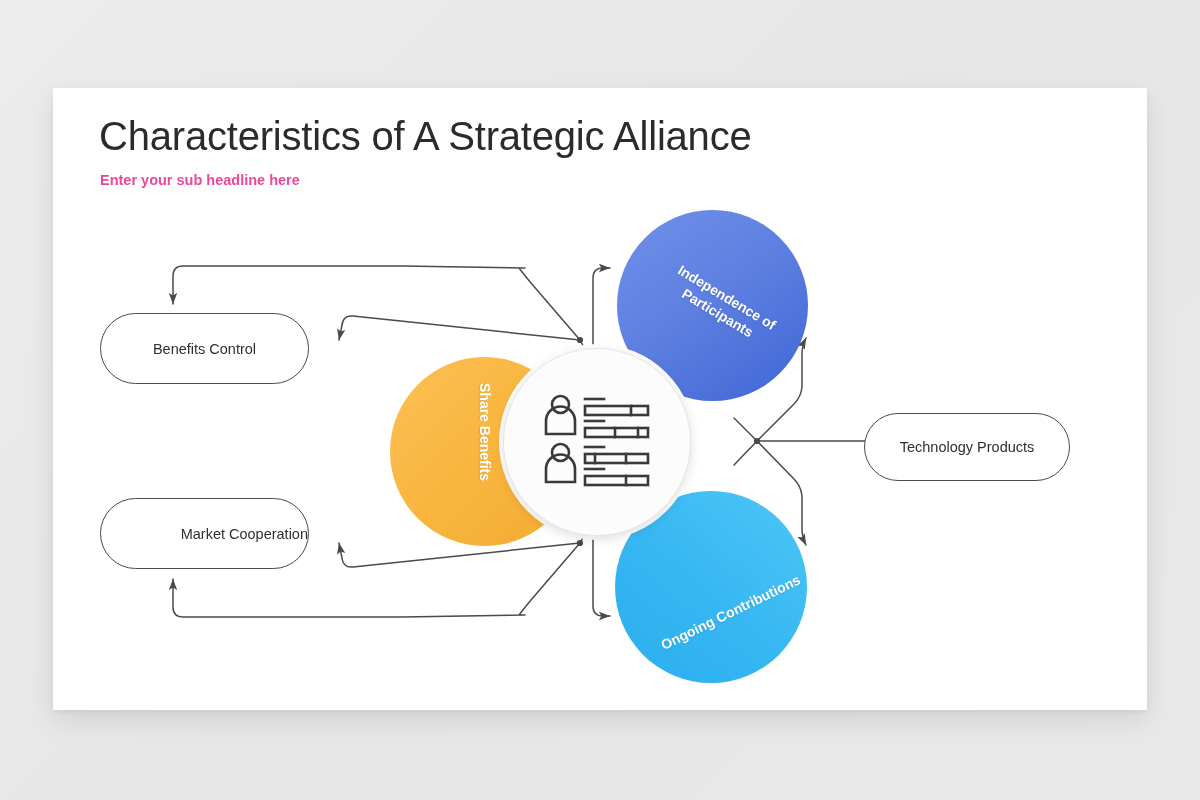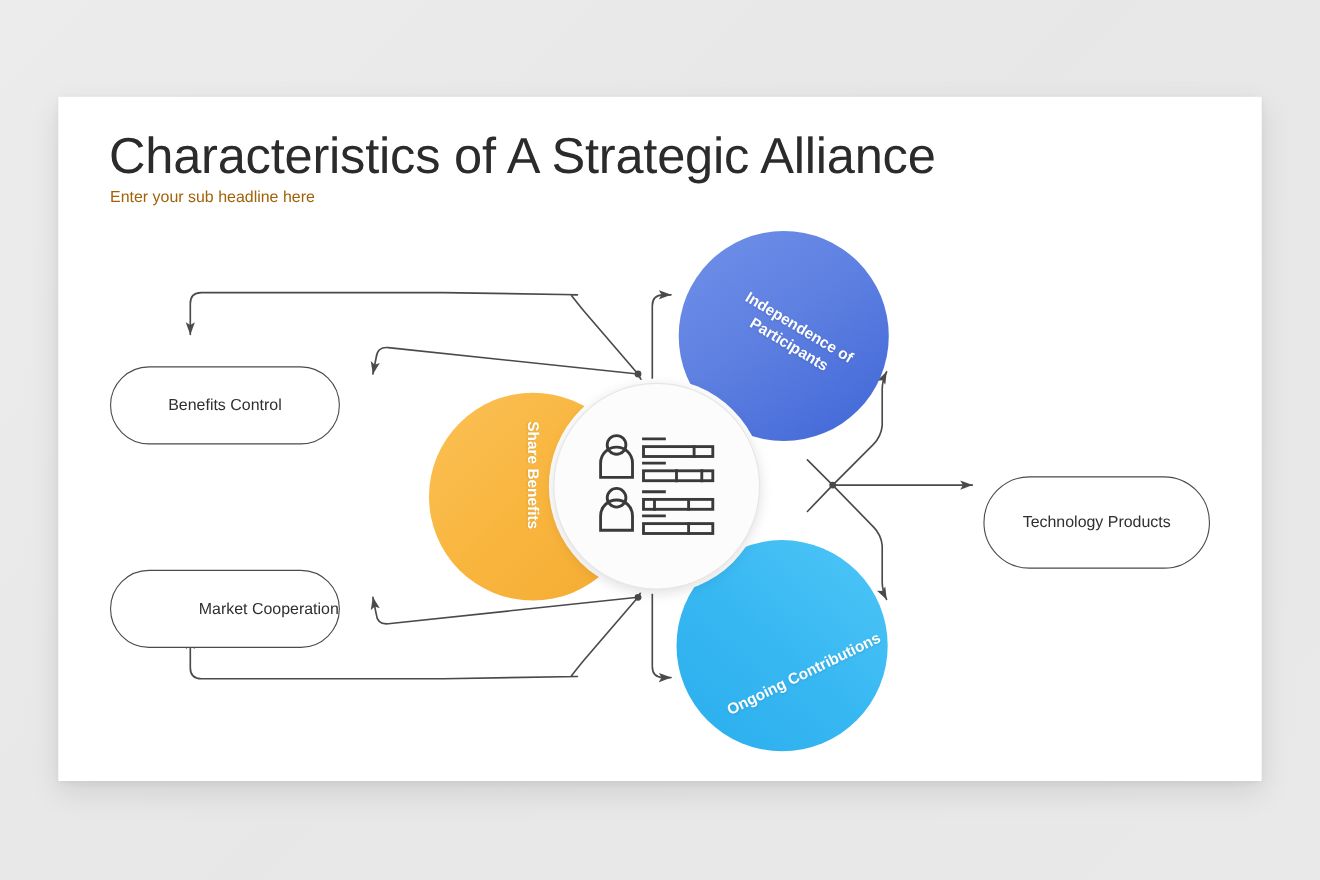--- a/index.html
+++ b/index.html
@@ -29,33 +29,33 @@
     height: 622px;
     background: #ffffff;
     box-shadow: 0 10px 26px rgba(0,0,0,0.10), 0 2px 6px rgba(0,0,0,0.05);
   }
 
   
   #page-title {
     position: absolute;
     left: 46px;
     top: 26px;
-    font-size: 46px;
+    font-size: 40px;
     font-weight: 400;
     color: #2b2b2b;
     letter-spacing: -0.2px;
     white-space: nowrap;
   }
   #page-subtitle {
     position: absolute;
     left: 47px;
     top: 84px;
     font-size: 14.5px;
-    font-weight: 400;
-    color: #a16207;
+    font-weight: 700;
+    color: #ec4899;
     white-space: nowrap;
   }
 
   
   #diagram {
     position: absolute;
     left: 0;
     top: 0;
     width: 1094px;
     height: 622px;
@@ -158,25 +158,24 @@
     border: 1.4px solid #4a4a4a;
     border-radius: 999px;
     background: #ffffff;
     display: flex;
     align-items: center;
     justify-content: center;
     color: #2f2f2f;
     font-size: 14.5px;
     font-weight: 400;
     white-space: nowrap;
-    margin-top: 20px;
   }
   #pill-benefits-control  { left: 47px;  top: 225px; width: 209px; height: 71px; }
   #pill-market-coop       { left: 47px;  top: 410px; width: 209px; height: 71px; justify-content: flex-end; }
-  #pill-tech-products     { left: 841px; top: 325px; width: 206px; height: 84px; }
+  #pill-tech-products     { left: 811px; top: 325px; width: 206px; height: 68px; }
 </style>
 </head>
 <body>
 
 <div id="stage">
 
   <div id="slide-card">
 
     <div id="page-title">Characteristics of A Strategic Alliance</div>
     <div id="page-subtitle">Enter your sub headline here</div>

